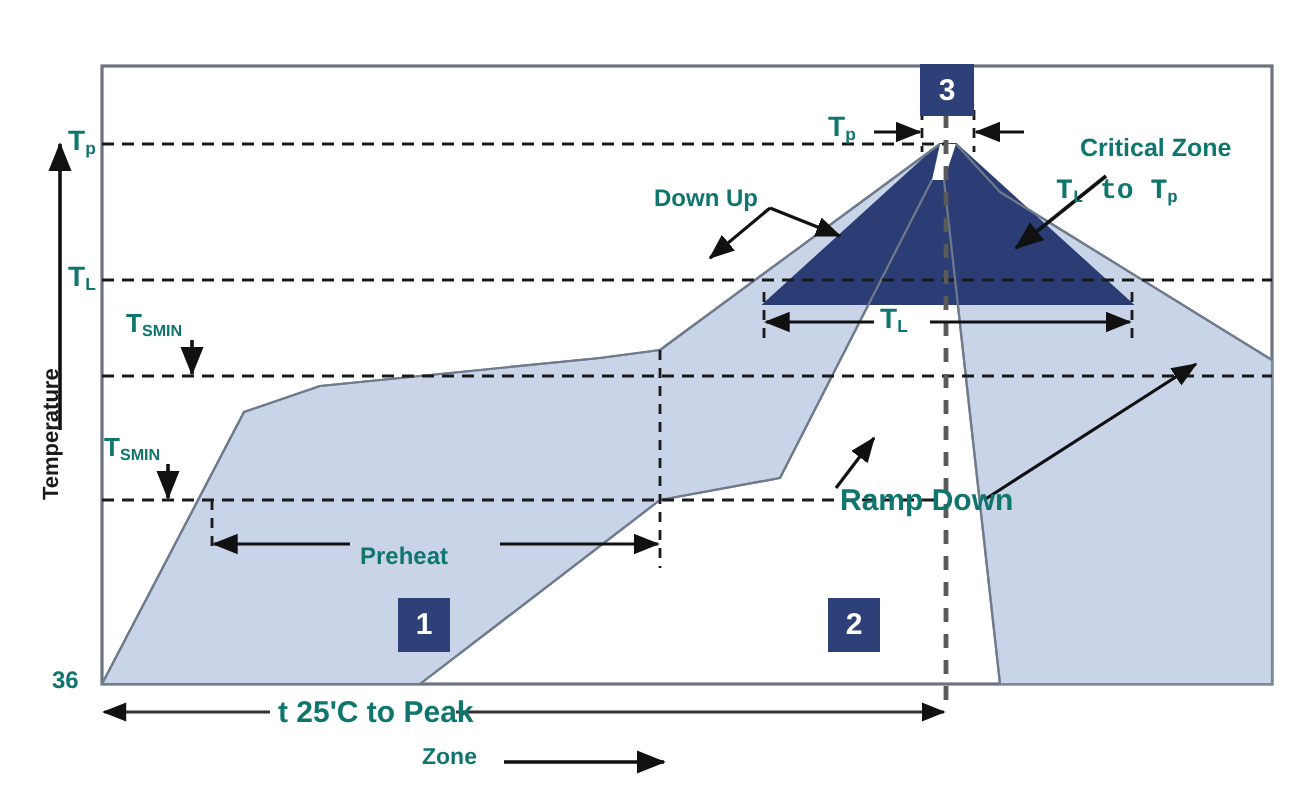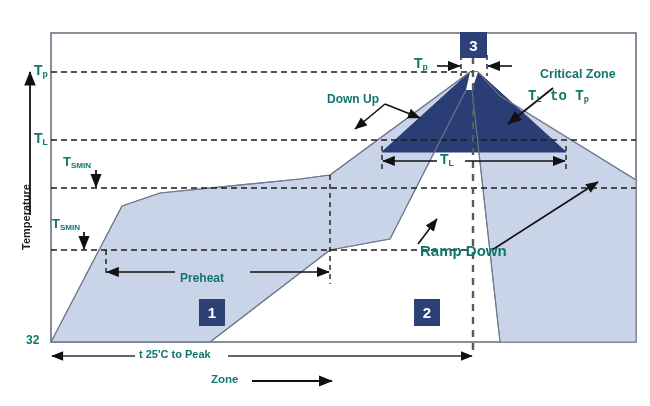--- a/index.html
+++ b/index.html
@@ -144,35 +144,35 @@
   </div>
 
   <div class="lbl" style="left:63px;top:155px;font-size:13px;">
     <span>T</span><sub>SMIN</sub>
   </div>
 
   <div class="lbl" style="left:52px;top:217px;font-size:13px;">
     <span>T</span><sub>SMIN</sub>
   </div>
 
-  <div class="lbl" style="left:26px;top:334px;font-size:12px;">32</div>
+  <div class="lbl" style="left:26px;top:334px;font-size:12px;">36</div>
 
   <div class="lbl" style="left:327px;top:93px;font-size:12px;">Down Up</div>
 
   <div class="lbl" style="left:420px;top:243px;font-size:15px;">Ramp Down</div>
 
   <div class="lbl" style="left:524px;top:68px;font-size:12.5px;padding-left:16px;">Critical Zone</div>
 
   <div class="lbl" style="left:528px;top:89px;font-size:14px;font-family:Liberation Mono, monospace;">
     <span>T</span><sub>L</sub>&nbsp;<span>to</span>&nbsp;<span>T</span><sub>p</sub>
   </div>
 
   <div class="lbl" style="left:180px;top:272px;font-size:12px;">Preheat</div>
 
-  <div class="lbl" style="left:139px;top:349px;font-size:11px;">t 25'C to Peak</div>
+  <div class="lbl" style="left:139px;top:349px;font-size:15px;">t 25'C to Peak</div>
 
   <div class="lbl" style="left:211px;top:374px;font-size:11.5px;">Zone</div>
 
   <div class="lbl" style="left:414px;top:56px;font-size:14px;">
     <span>T</span><sub>p</sub>
   </div>
 
   <div class="lbl" style="left:440px;top:152px;font-size:14px;">
     <span>T</span><sub>L</sub>
   </div>

